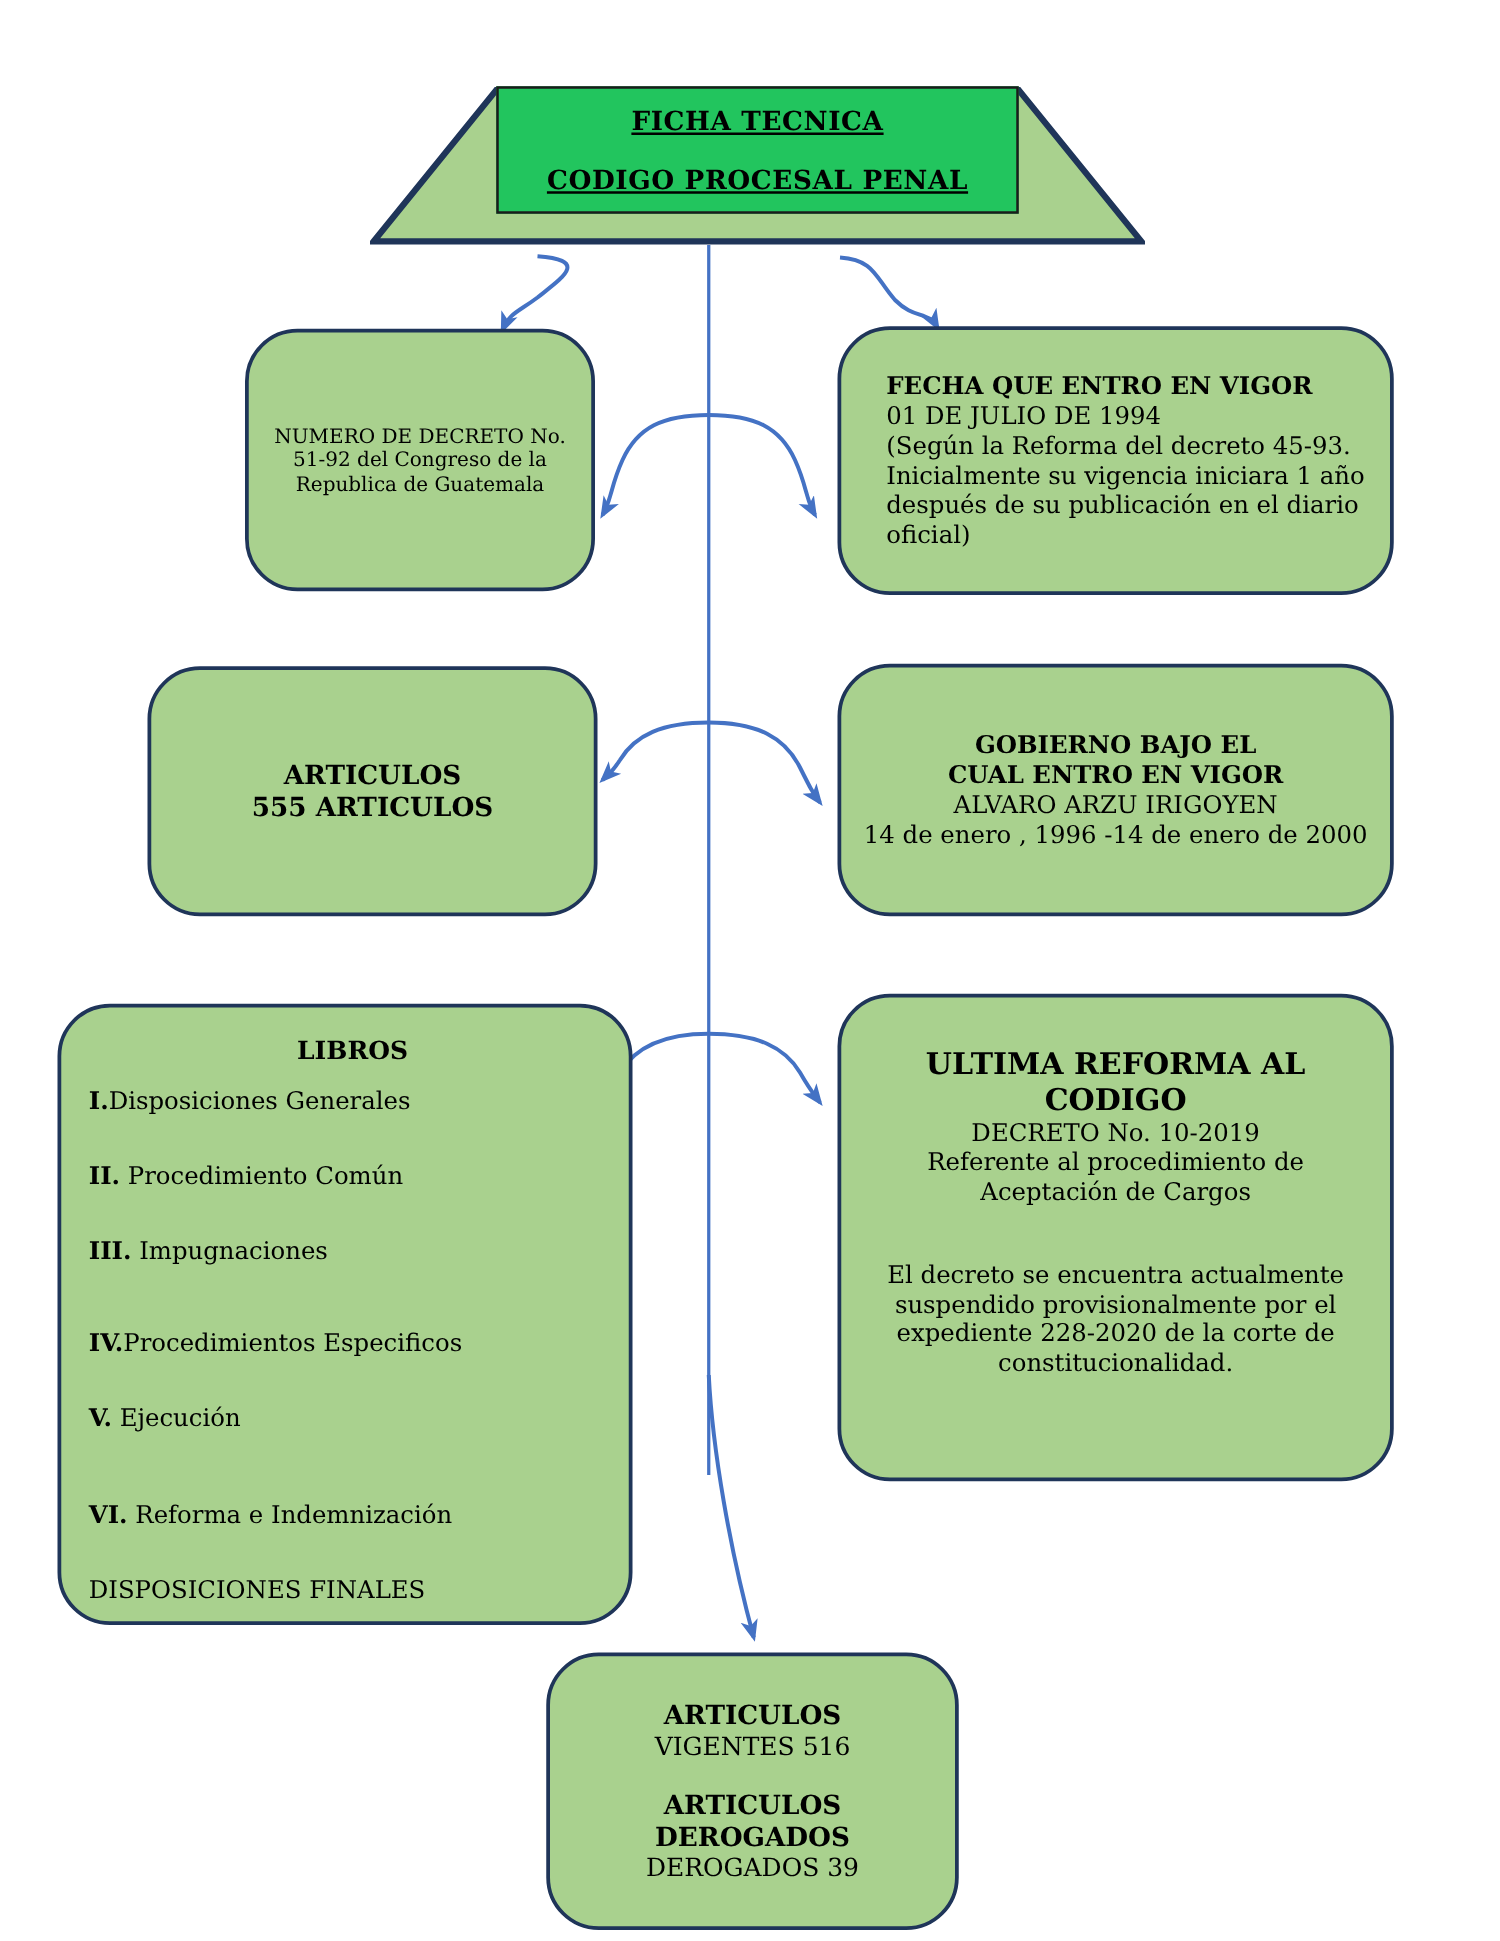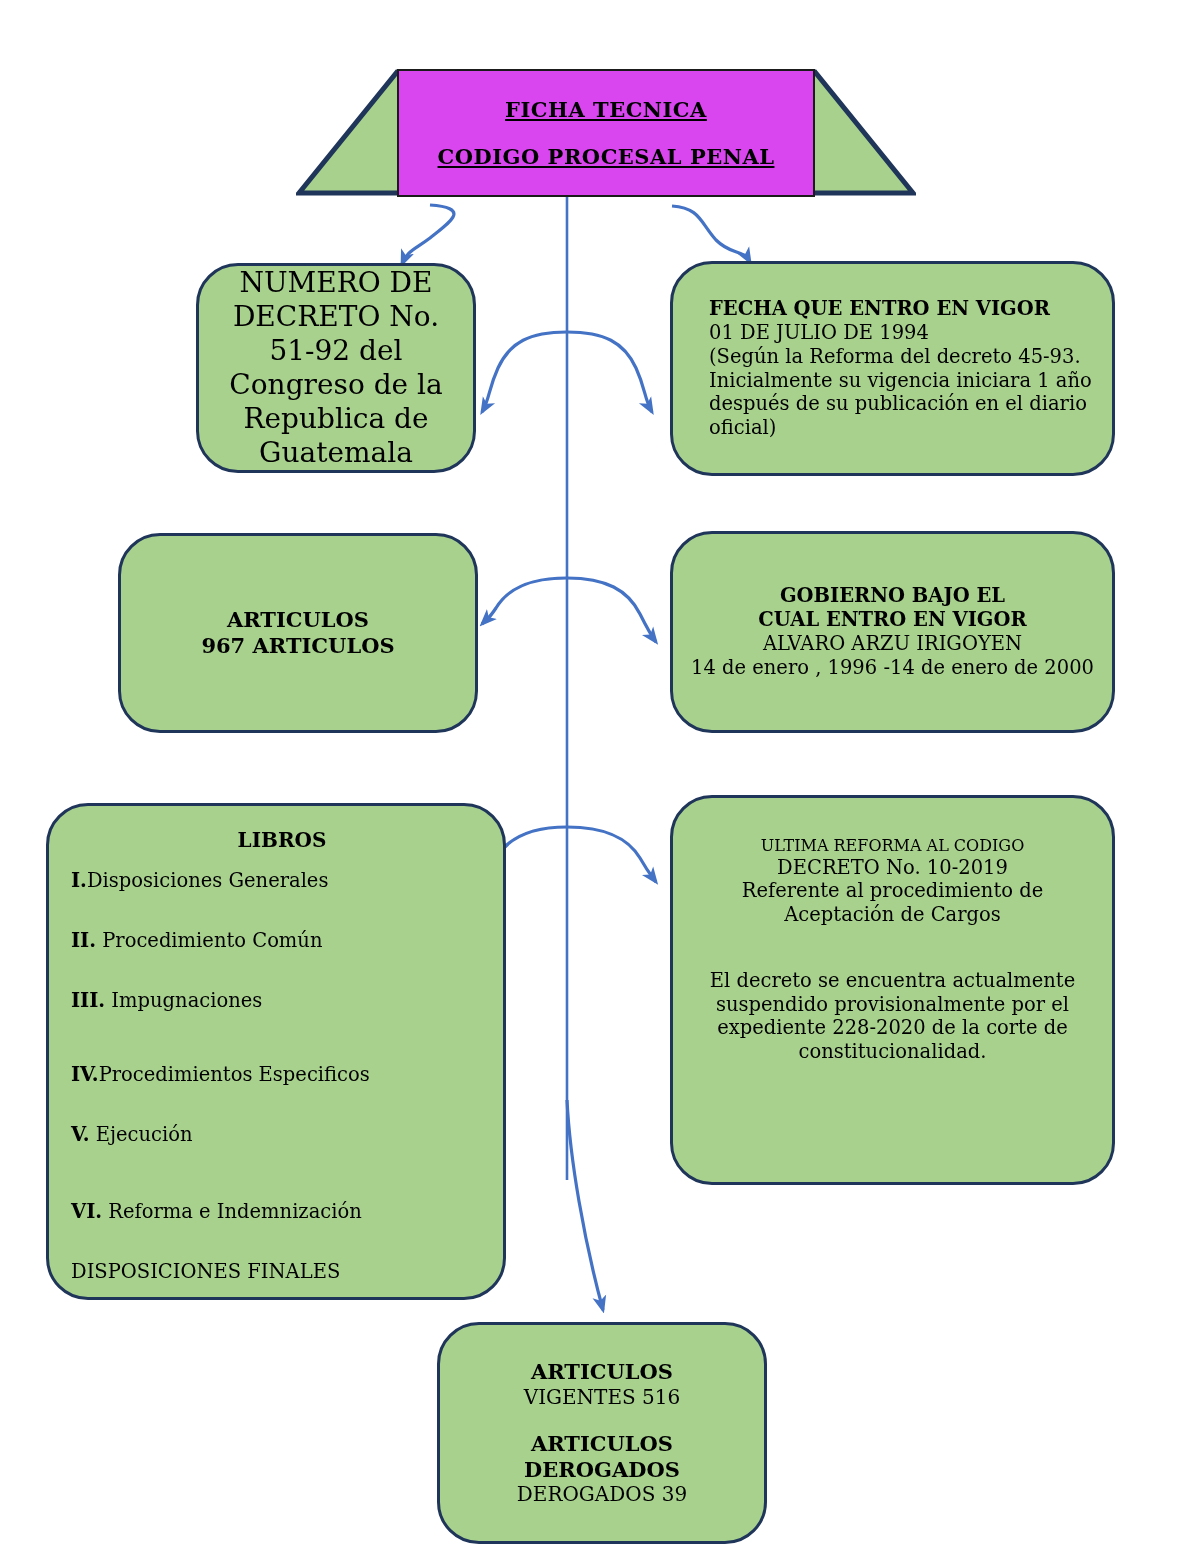--- a/index.html
+++ b/index.html
@@ -60,40 +60,40 @@
     left: 0;
     top: 0;
     width: 620px;
     height: 127px;
   }
   #title-box {
     position: absolute;
     left: 101px;
     top: 0px;
     width: 418px;
-    height: 128px;
+    height: 102px;
     box-sizing: border-box;
-    background: #d946ef;
+    background: #22c55e;
     border: 2px solid #1b1b1b;
     display: flex;
     flex-direction: column;
     align-items: center;
     justify-content: center;
     gap: 22px;
     font-weight: bold;
     font-size: 21px;
     letter-spacing: 0.5px;
     color: #000;
   }
   #title-box .ln { text-decoration: underline; white-space: nowrap; }
 
   
   #node-decreto {
     left: 196px; top: 263px; width: 280px; height: 210px;
-    font-size: 28px; padding: 0 18px;
+    font-size: 16px; padding: 0 18px;
   }
   #node-vigor {
     left: 670px; top: 261px; width: 445px; height: 215px;
     font-size: 19.5px; padding: 10px 14px 10px 36px;
     align-items: stretch; text-align: left;
   }
   #node-vigor .hd { text-align: left; }
   #node-articulos {
     left: 118px; top: 533px; width: 360px; height: 200px;
     font-size: 21px; font-weight: bold;
@@ -112,21 +112,21 @@
     text-align: center; font-weight: bold; font-size: 20px;
     margin-top: 14px; margin-bottom: 2px;
   }
   #node-libros .li { margin-top: 15px; }
   #node-libros .li.gap { margin-top: 36px; }
   #node-reforma {
     left: 670px; top: 795px; width: 445px; height: 390px;
     font-size: 19.5px; padding: 0 14px;
     justify-content: flex-start;
   }
-  #node-reforma .hd { font-weight: normal; font-size: 16px; margin-top: 38px; }
+  #node-reforma .hd { font-weight: bold; font-size: 24px; margin-top: 38px; }
   #node-reforma .spacer { height: 42px; }
   #node-final {
     left: 437px; top: 1322px; width: 330px; height: 222px;
     font-size: 20px; padding: 0 10px;
   }
   #node-final .hd { font-weight: bold; font-size: 21px; }
   #node-final .spacer { height: 22px; }
 </style>
 </head>
 <body>
@@ -180,21 +180,21 @@
   </div>
 
   <div class="node" id="node-vigor">
     <span class="ln hd b">FECHA QUE ENTRO EN VIGOR</span>
     <span class="ln">01 DE JULIO DE 1994</span>
     <span class="ln">(Según la Reforma del decreto 45-93. Inicialmente su vigencia iniciara 1 año después de su publicación en el diario oficial)</span>
   </div>
 
   <div class="node" id="node-articulos">
     <span class="ln">ARTICULOS</span>
-    <span class="ln">967 ARTICULOS</span>
+    <span class="ln">555 ARTICULOS</span>
   </div>
 
   <div class="node" id="node-gobierno">
     <span class="ln b">GOBIERNO BAJO EL</span>
     <span class="ln b">CUAL ENTRO EN VIGOR</span>
     <span class="ln">ALVARO ARZU IRIGOYEN</span>
     <span class="ln">14 de enero , 1996 -14 de enero de 2000</span>
   </div>
 
   <div class="node" id="node-libros">

